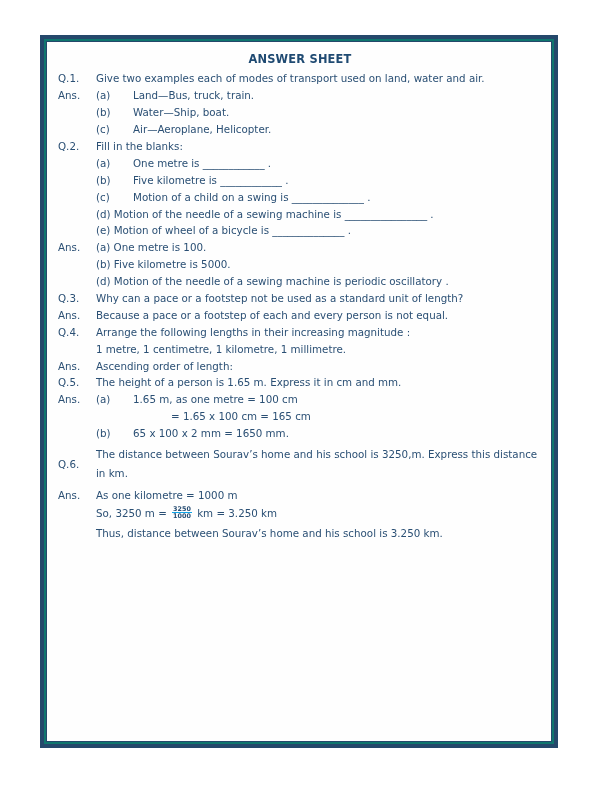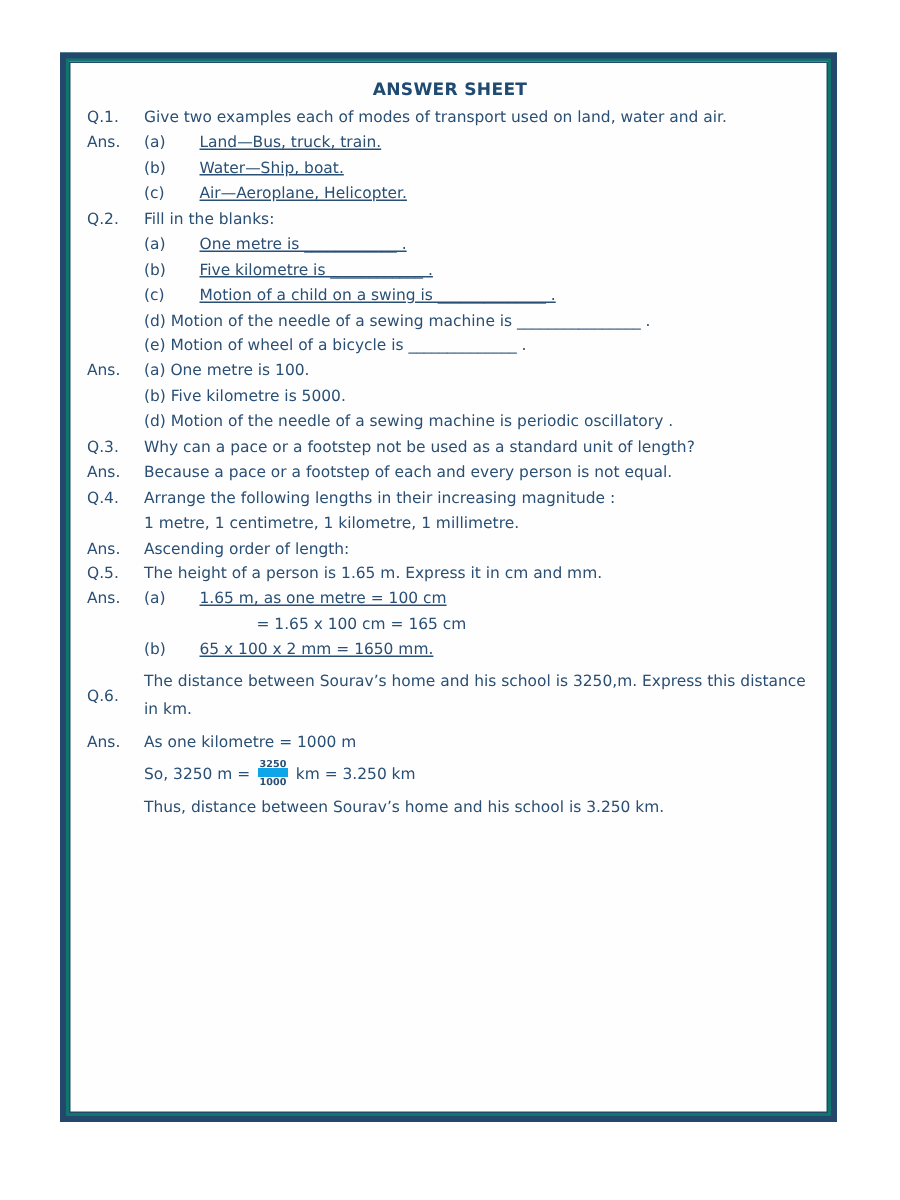--- a/index.html
+++ b/index.html
@@ -86,38 +86,38 @@
 
   
   .sub {
     display: flex;
     align-items: flex-start;
   }
   .sub .mk {
     flex: 0 0 auto;
     width: 37px;
   }
-  .sub .tx { flex: 1 1 auto; text-decoration: underline; }
+  .sub .tx { flex: 1 1 auto; }
   .ind2 { padding-left: 75px; }
 
   .blanks { letter-spacing: 0px; }
 
   .frac {
     display: inline-flex;
     flex-direction: column;
     align-items: center;
     vertical-align: middle;
     font-size: 6.4px;
     font-weight: bold;
     line-height: 1.05;
     margin: 0 2px;
     position: relative;
     top: -1px;
   }
-  .frac .num { border-bottom: 6px solid #0ea5e9; padding: 0 1px; }
+  .frac .num { border-bottom: 1px solid #0ea5e9; padding: 0 1px; }
   .frac .den { padding: 0 1px; }
 
   .wrapline { line-height: 1.85; }
 </style>
 </head>
 <body>
 
 <div class="page">
   <div class="frame-outer">
     <div class="frame-inner">

